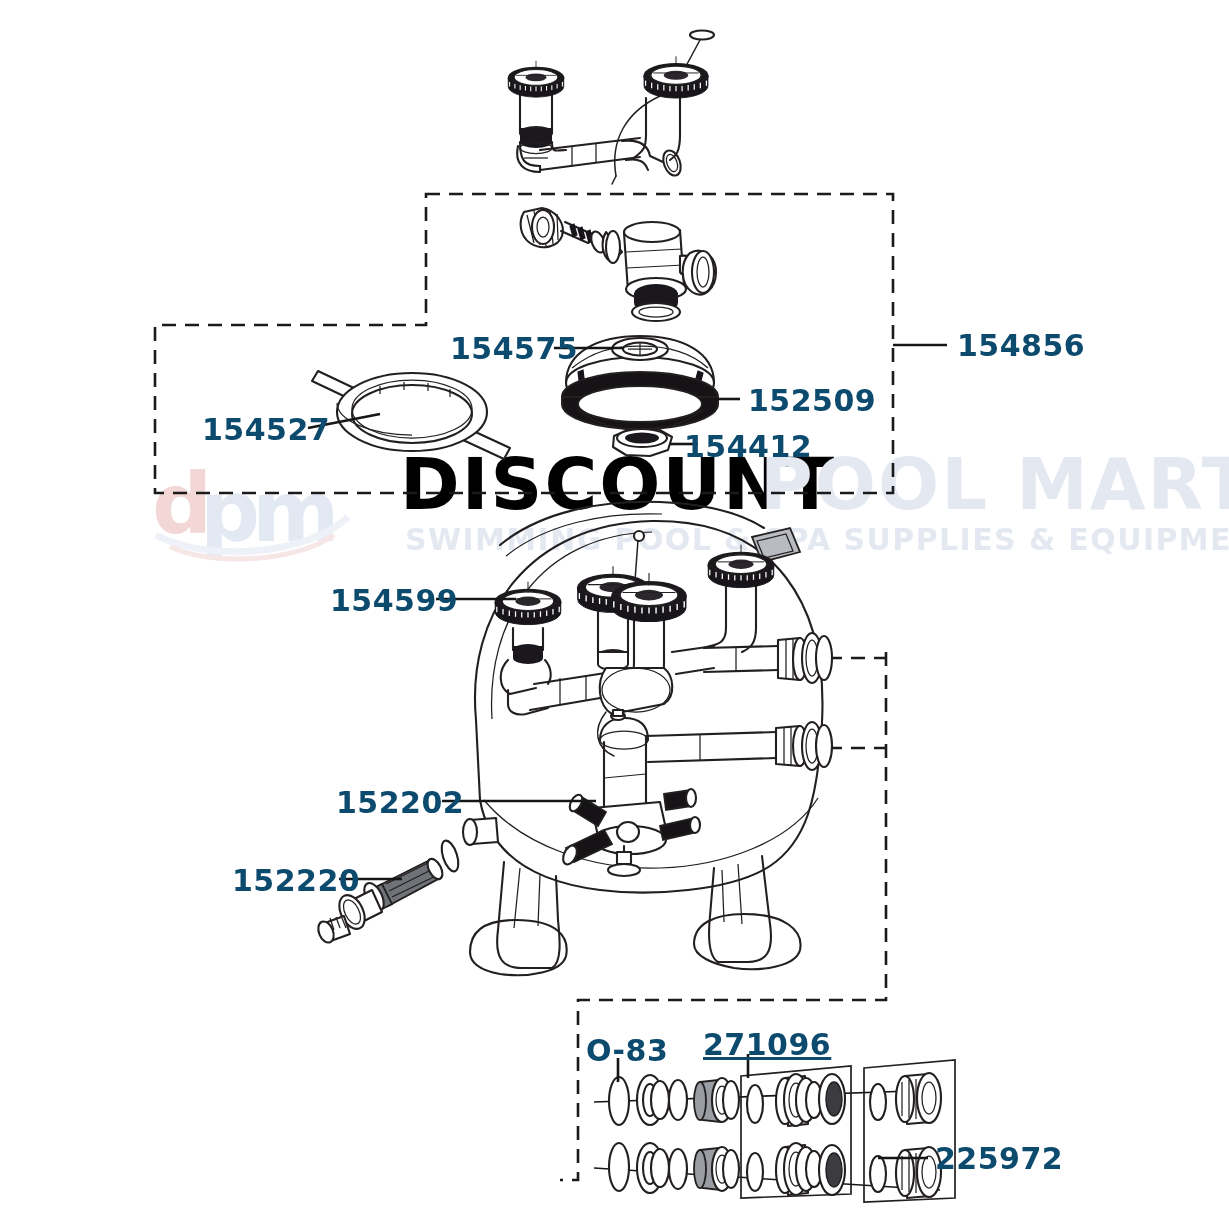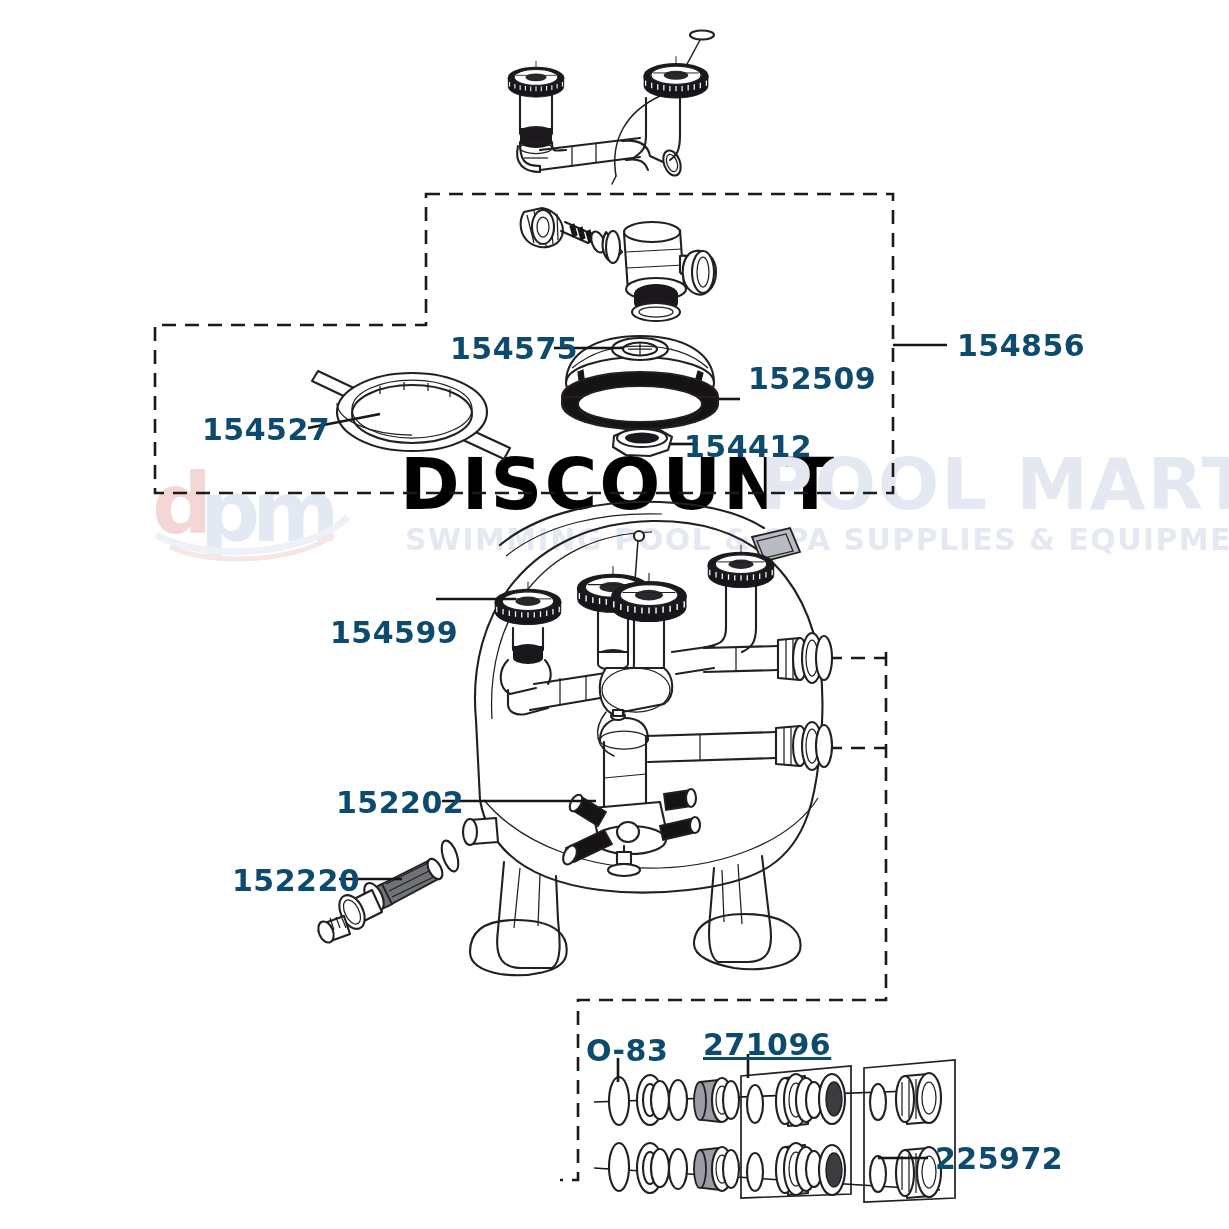--- a/index.html
+++ b/index.html
@@ -487,23 +487,23 @@
       <path d="M442,801 L596,801" class="lead"></path>
       <path d="M339,879 L402,879" class="lead"></path>
       <path d="M618,1058 L618,1082" class="lead"></path>
       <path d="M748,1054 L748,1078" class="lead"></path>
       <path d="M878,1158 L928,1158" class="lead"></path>
     </g>
   </svg>
 
   <div class="lbl" style="left:957px;top:331px;">154856</div>
   <div class="lbl" style="left:450px;top:334px;">154575</div>
-  <div class="lbl" style="left:748px;top:364px;">152509</div>
+  <div class="lbl" style="left:748px;top:386px;">152509</div>
   <div class="lbl" style="left:684px;top:432px;">154412</div>
   <div class="lbl" style="left:202px;top:415px;">154527</div>
-  <div class="lbl" style="left:330px;top:618px;">154599</div>
+  <div class="lbl" style="left:330px;top:586px;">154599</div>
   <div class="lbl" style="left:336px;top:788px;">152202</div>
   <div class="lbl" style="left:232px;top:866px;">152220</div>
   <div class="lbl" style="left:586px;top:1036px;">O-83</div>
   <div class="lbl" style="left:703px;top:1030px;text-decoration:underline;">271096</div>
   <div class="lbl" style="left:935px;top:1144px;">225972</div>
 
 </div>
 
 </body></html>

